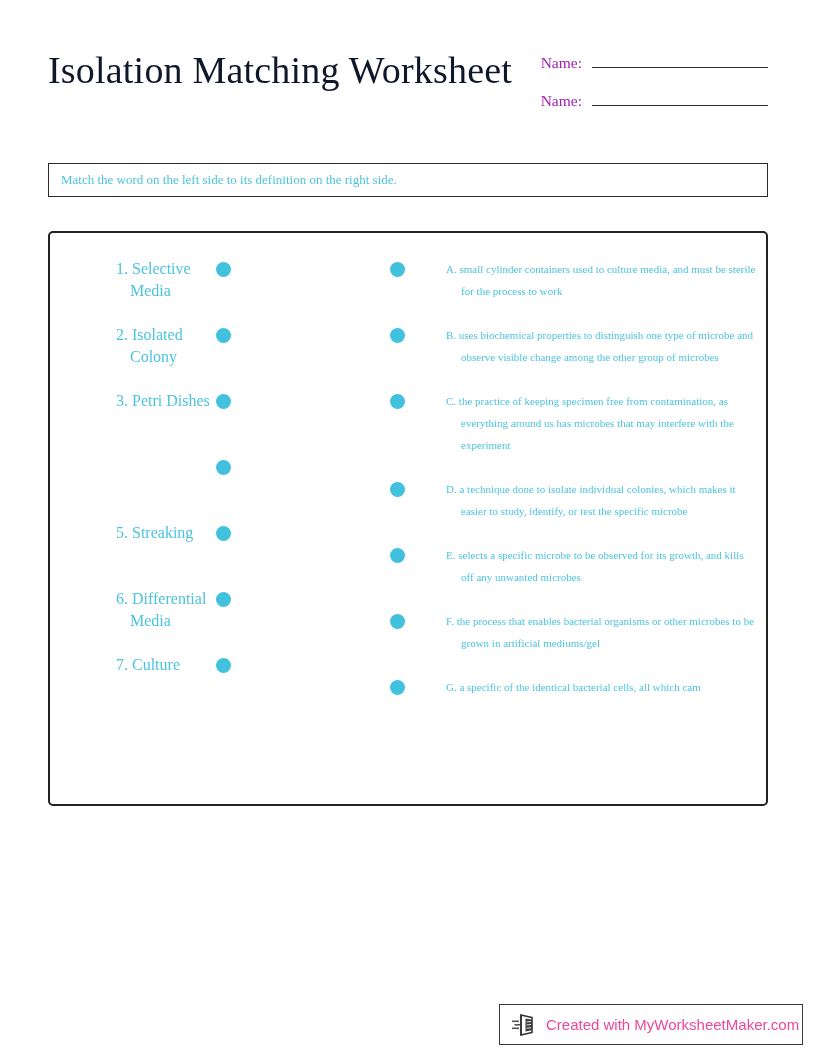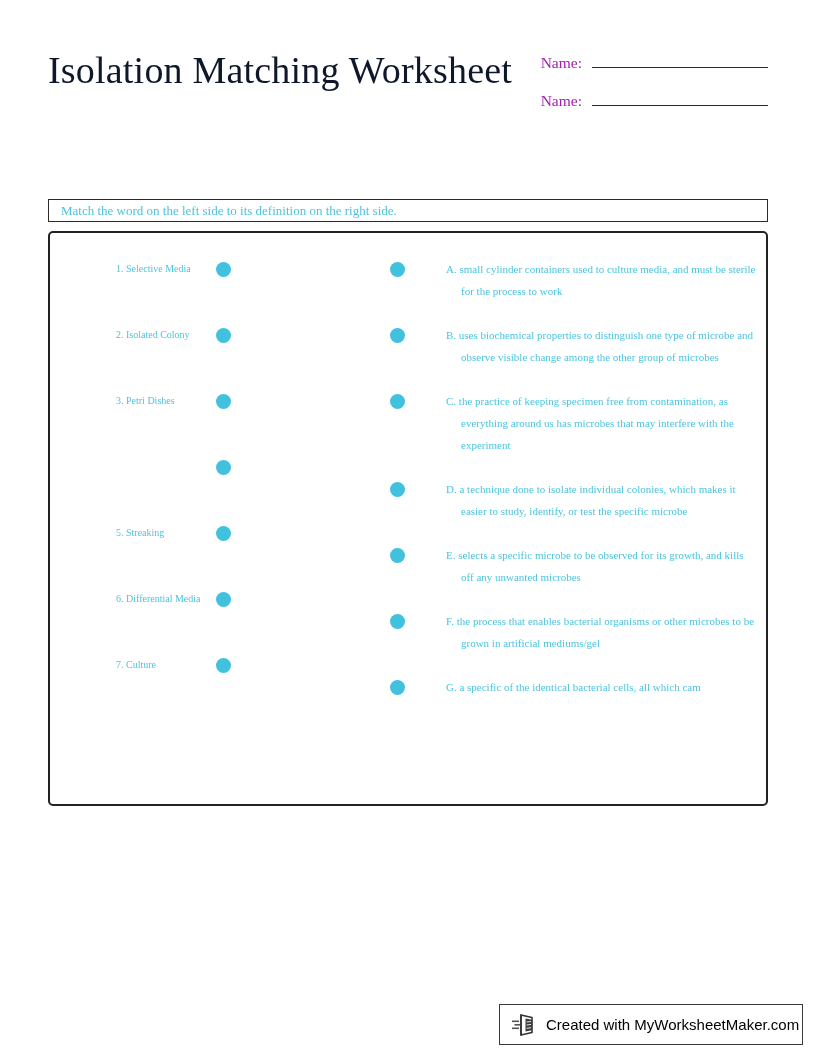--- a/index.html
+++ b/index.html
@@ -65,26 +65,25 @@
     border-bottom: 1.4px solid #2b2b2b;
     height: 17px;
   }
 
   
   .instruction-box {
     position: absolute;
     left: 48px;
     top: 163px;
     width: 720px;
-    height: 23px;
+    height: 34px;
     border: 1.2px solid #2b2b2b;
     box-sizing: border-box;
     display: flex;
     align-items: center;
-    margin-top: 36px;
   }
   .instruction-text {
     padding-left: 12px;
     font-size: 13px;
     color: #4cc3de;
     font-family: "Liberation Serif", "DejaVu Serif", serif;
   }
 
   
   .match-box {
@@ -116,21 +115,21 @@
   }
   .term-row {
     position: relative;
     height: 66px;
   }
   .term-text {
     position: absolute;
     left: 52px;
     top: 0;
     width: 88px;
-    font-size: 10px;
+    font-size: 16px;
     line-height: 22px;
     color: #4cc3de;
     text-indent: -14px;
     padding-left: 14px;
     font-family: "Liberation Serif", "DejaVu Serif", serif;
   }
   .term-dot {
     position: absolute;
     left: 152px;
     top: 4px;
@@ -186,21 +185,21 @@
   .badge-logo {
     margin-left: 12px;
     width: 26px;
     height: 24px;
     flex: none;
     display: block;
   }
   .badge-text {
     margin-left: 8px;
     font-size: 15px;
-    color: #000000;
+    color: #ec4899;
     font-family: "Liberation Sans", "DejaVu Sans", sans-serif;
     white-space: nowrap;
   }
 </style>
 </head>
 <body>
 
 <div class="page">
 
   <div class="header">

